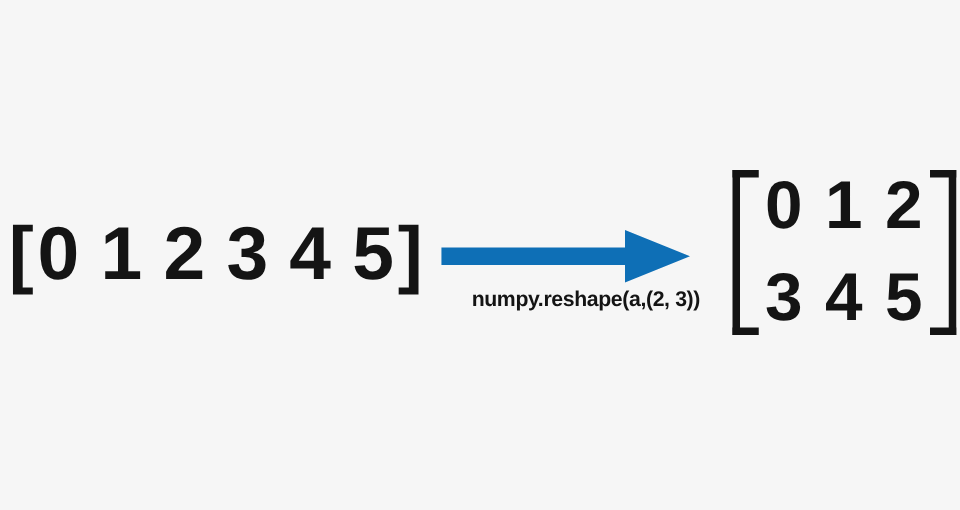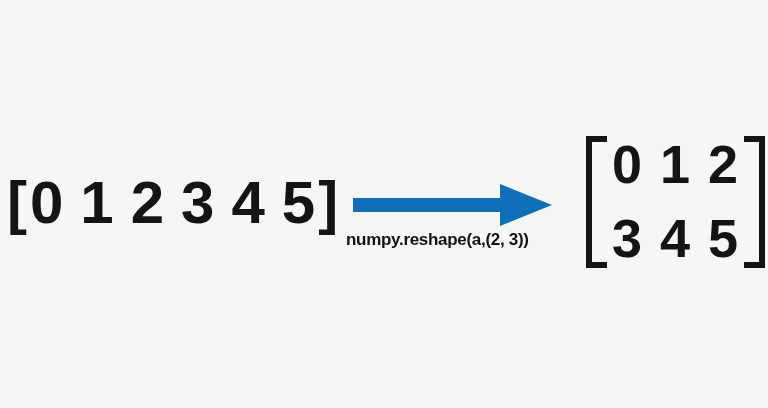--- a/index.html
+++ b/index.html
@@ -36,21 +36,21 @@
     position: absolute;
     left: 353px;
     top: 182px;
     display: block;
   }
   .reshape-label {
     position: absolute;
     left: 346px;
     top: 230px;
     width: 214px;
-    text-align: left;
+    text-align: right;
     font-size: 17px;
     font-weight: 700;
     letter-spacing: -0.3px;
     white-space: nowrap;
   }
 
   
   .matrix {
     position: absolute;
     left: 586px;

